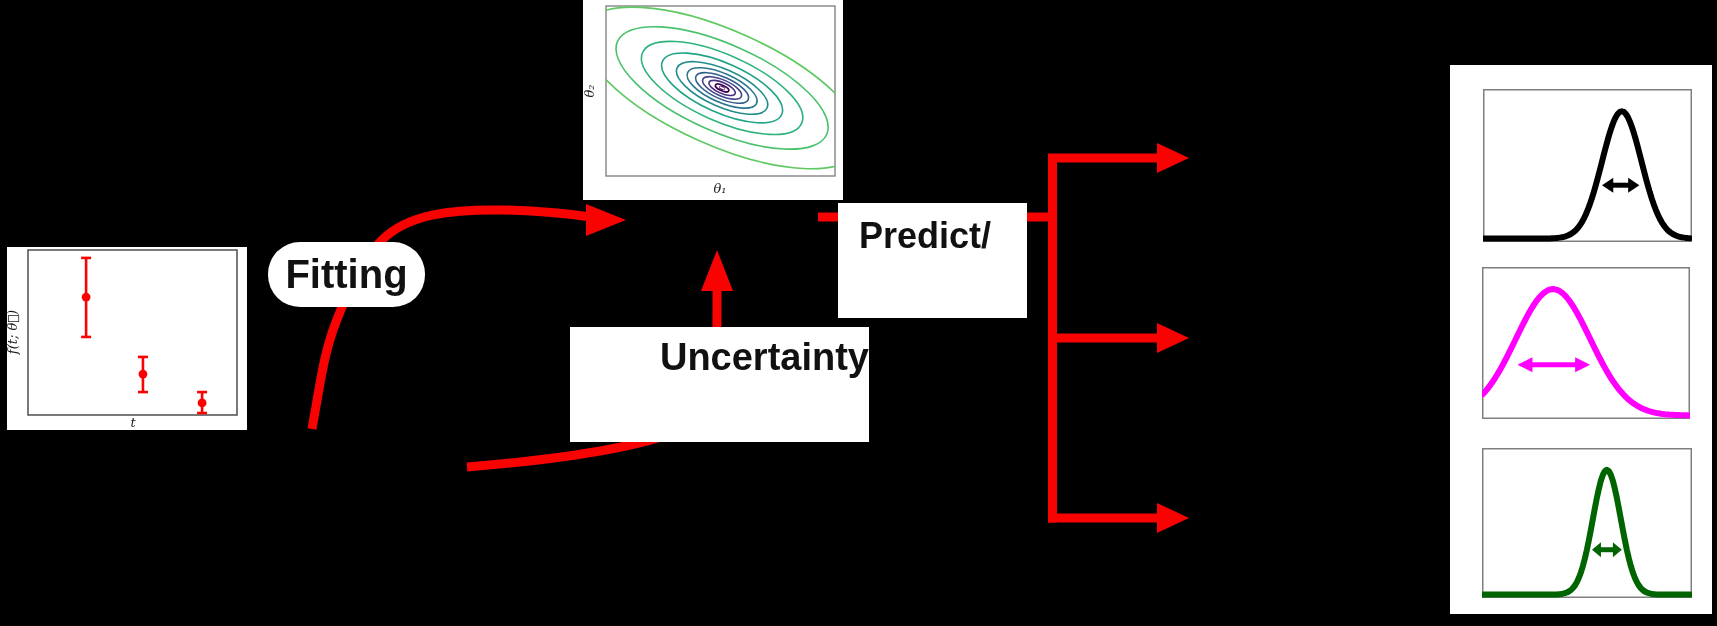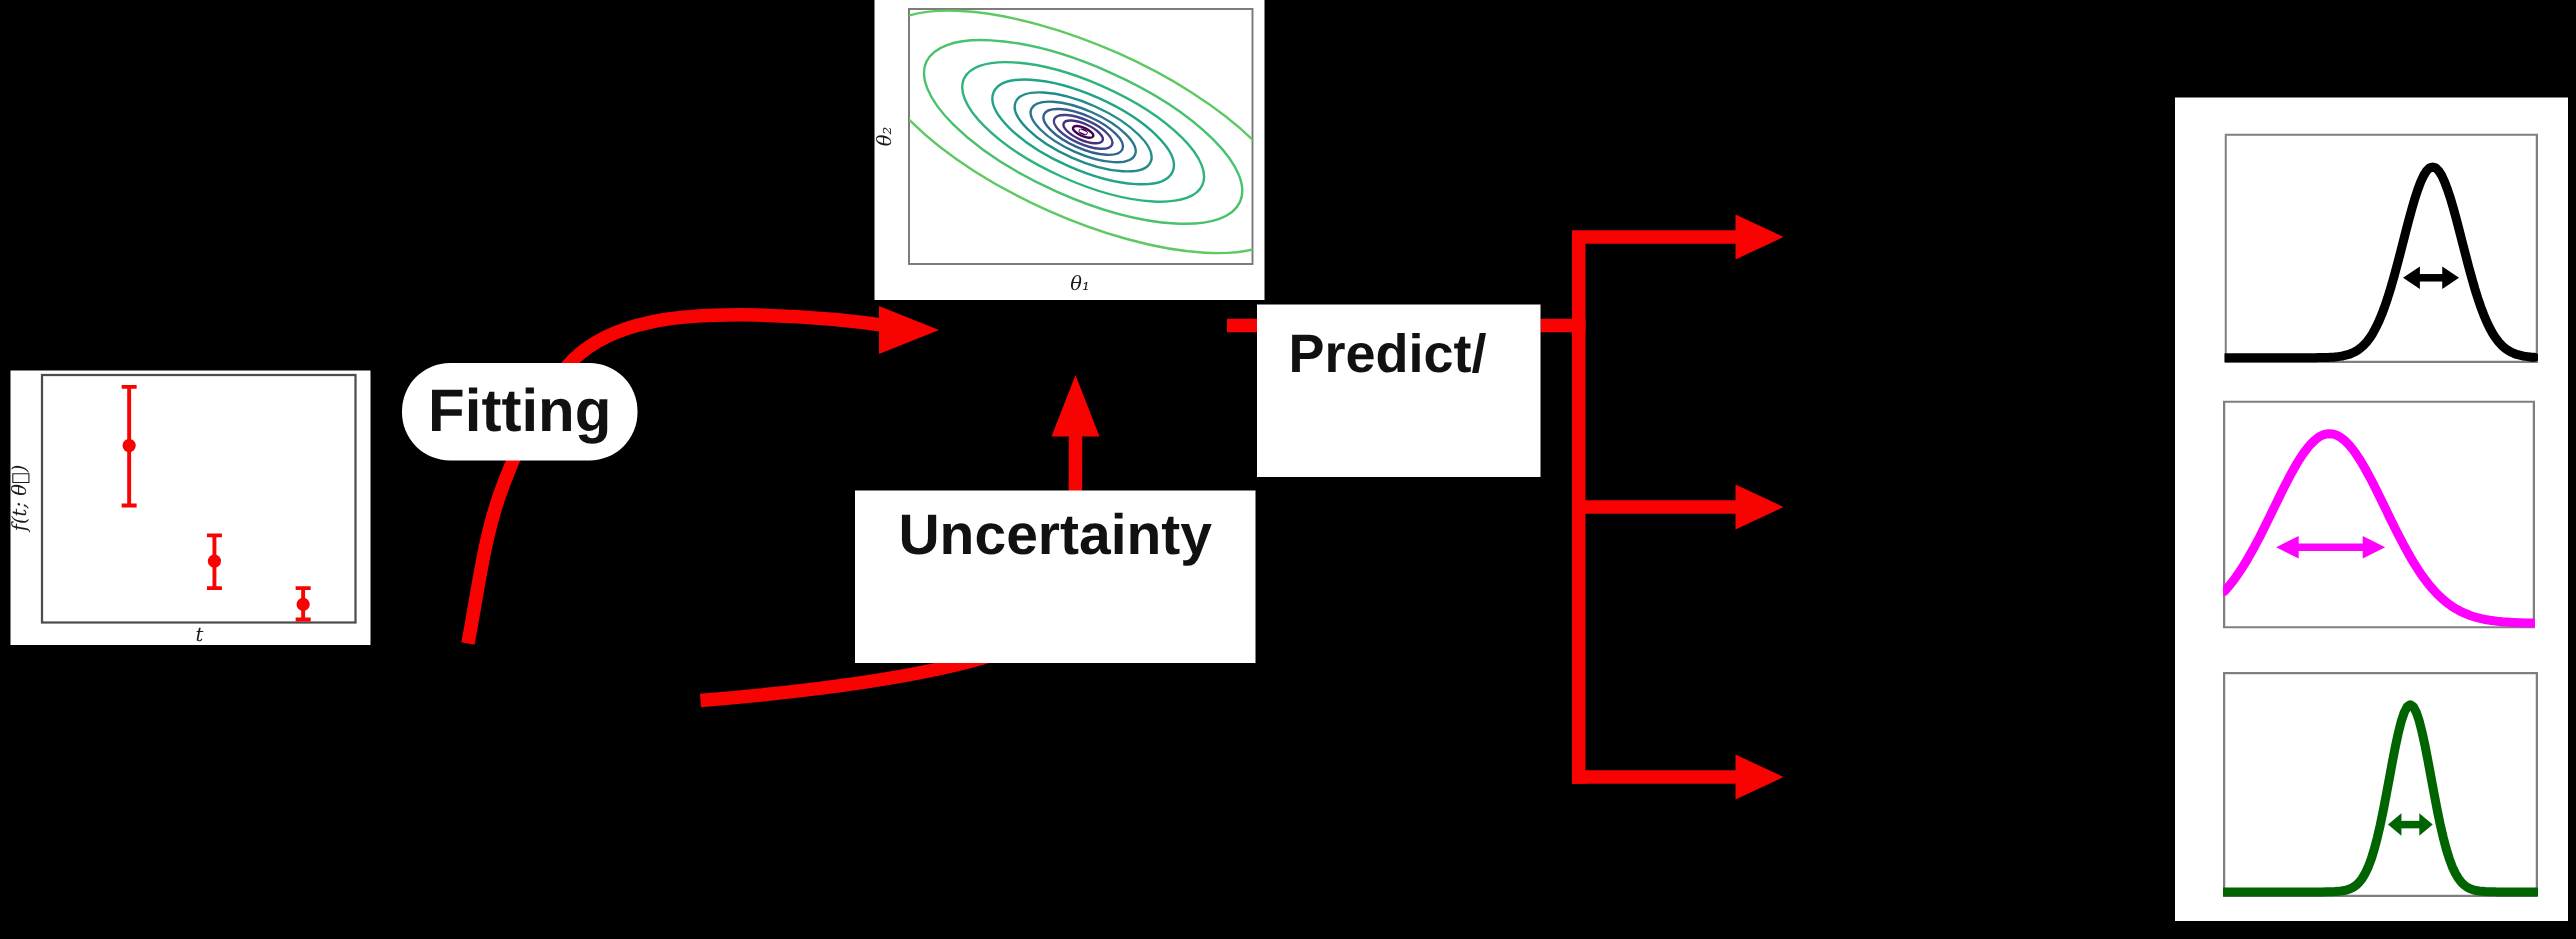--- a/index.html
+++ b/index.html
@@ -77,21 +77,21 @@
           <ellipse cx="0" cy="0" rx="3.206" ry="1.949248" fill="#440154"></ellipse>
           <rect x="-2.5" y="-0.8" width="5" height="1.6" fill="#ffffff"></rect>
         </g>
       </g>
     </svg>
 
   <div class="lbl" style="left:268px;top:242px;width:157px;height:65px;font-size:40px;line-height:65px;text-align:center;border-radius:32px;">
     <span>Fitting</span>
   </div>
 
-  <div class="lbl" style="left:570px;top:327px;width:267px;height:115px;font-size:38px;line-height:48px;text-align:center;padding-top:6px;box-sizing:border-box;">
+  <div class="lbl" style="left:570px;top:327px;width:299px;height:115px;font-size:38px;line-height:48px;text-align:right;padding-top:6px;box-sizing:border-box;">
     <span class="ln">Uncertainty</span>
   </div>
 
   <div class="lbl" style="left:838px;top:163px;width:189px;height:115px;font-size:36px;line-height:49px;text-align:left;padding:8px 0 0 21px;box-sizing:border-box;margin-top:40px;">
     <span class="ln">Predict/</span>
   </div>
 
   <div class="fig" style="left:1450px;top:65px;width:262px;height:549px;"></div>
 
   <svg class="fig" style="left:1483px;top:89px;" width="209" height="153" viewBox="0 0 209 153">

